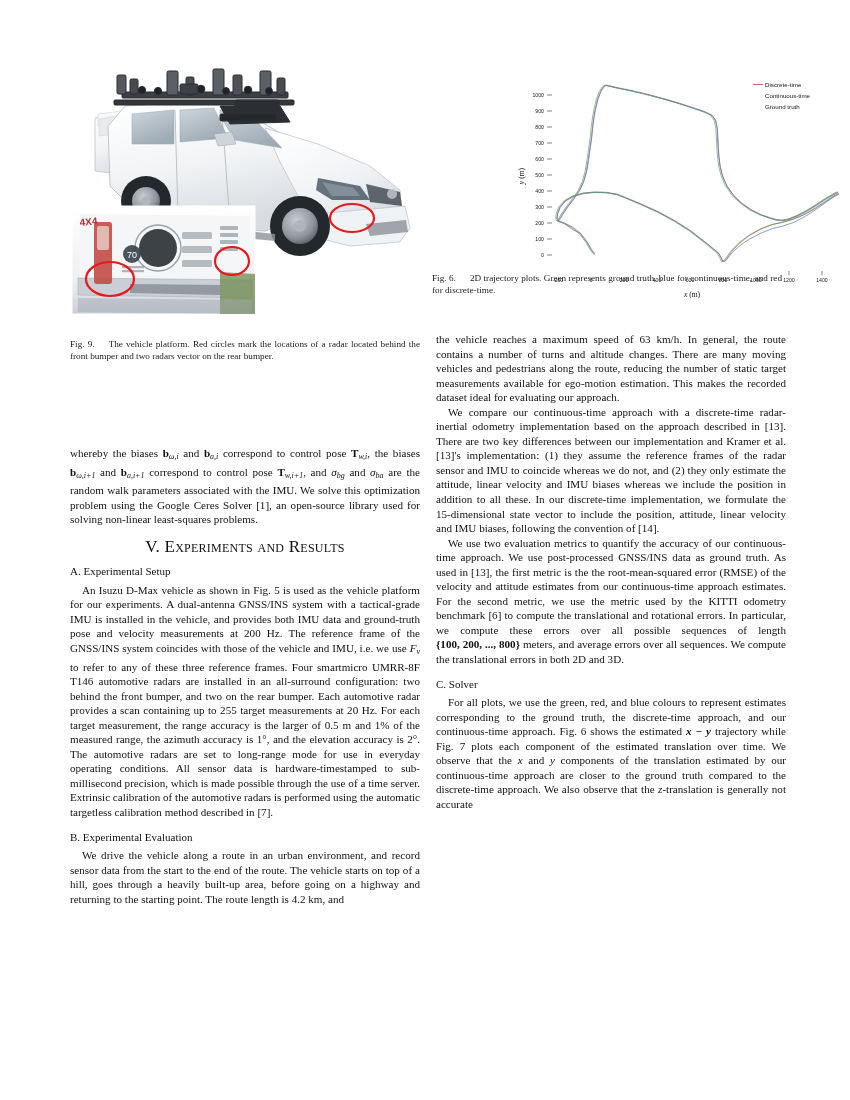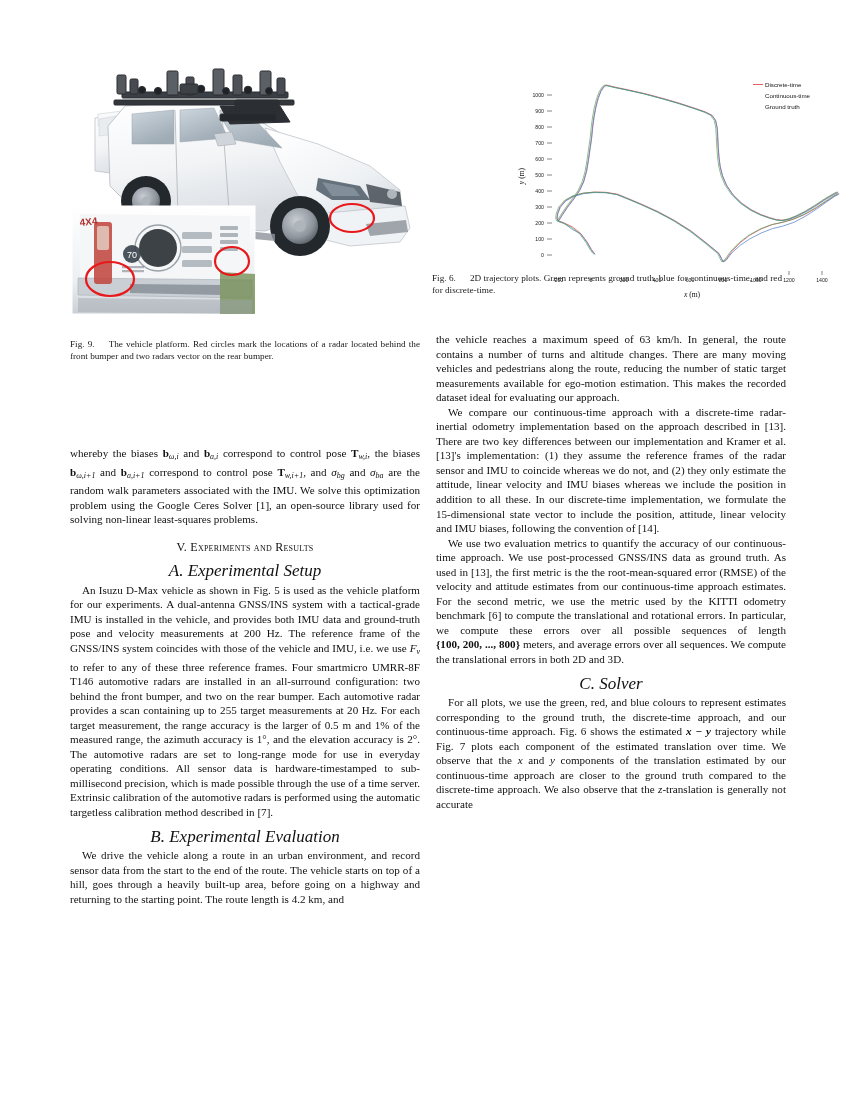--- a/index.html
+++ b/index.html
@@ -81,32 +81,31 @@
     text-justify: inter-word;
     color: #101010;
   }
   .col-left  { left: 70px;  top: 400px; margin-top: 46px; }
   .col-right { left: 436px; top: 332px; }
 
   .col p { margin: 0; text-indent: 0; }
   .col p.indent { text-indent: 12px; }
 
   h2.sect {
-    font-size: 12px;
+    font-size: 17px;
     font-weight: normal;
     font-variant: small-caps;
     text-align: center;
     margin: 13px 0 9px 0;
     letter-spacing: 0.25px;
   }
   h3.subsect {
-    font-size: 17px;
+    font-size: 11px;
     font-weight: normal;
-    font-style: italic;
-    text-align: center;
+    text-align: left;
     margin: 10px 0 4px 0;
   }
   .mono-b { font-weight: bold; }
   .sub { font-size: 0.72em; vertical-align: -0.25em; }
 
   .nowrap { white-space: nowrap; font-weight: bold; }
 </style>
 </head>
 <body>
 

